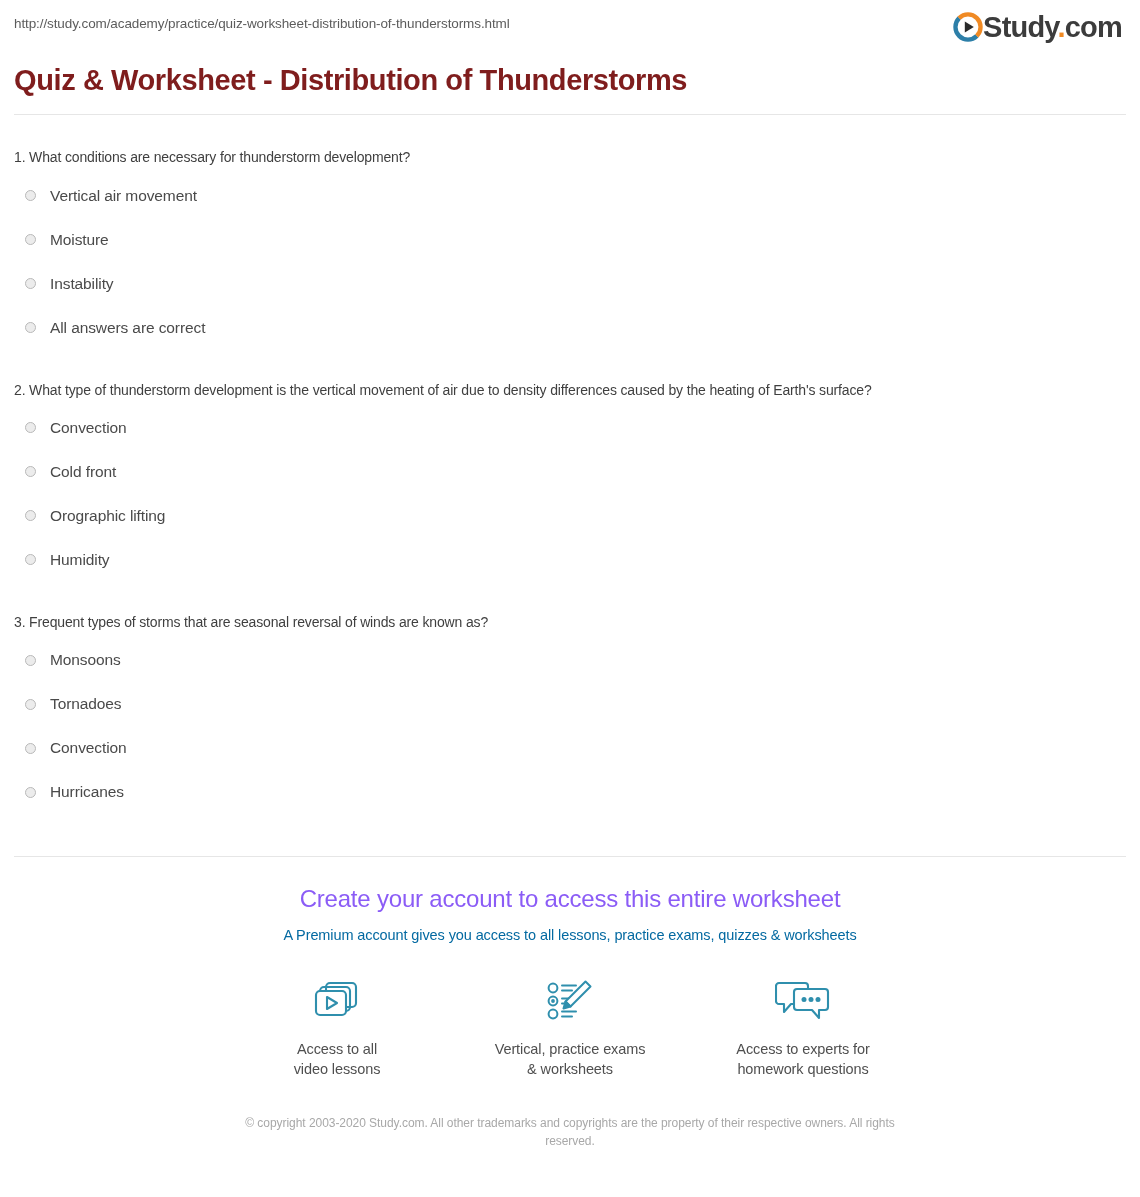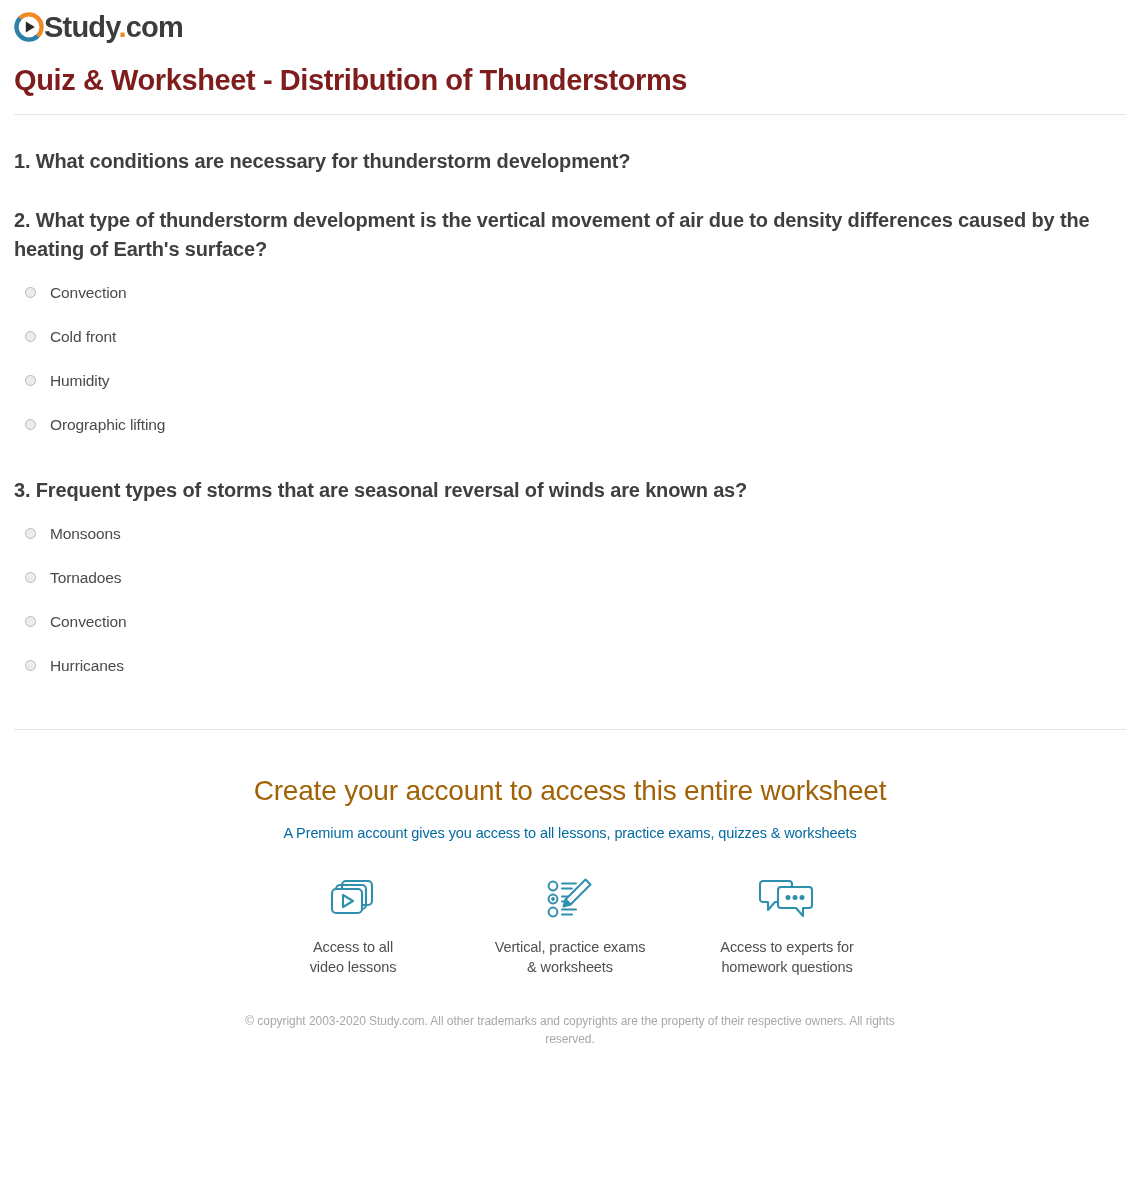--- a/index.html
+++ b/index.html
@@ -69,22 +69,22 @@
     margin: 16px 14px 0 14px;
   }
 
   
   .quiz-body {
     padding: 0 14px;
   }
   .question-block { margin-top: 30px; }
   .question-block:first-child { margin-top: 32px; }
   .question-text {
-    font-size: 20px;
-    font-weight: bold;
+    font-size: 14px;
+    font-weight: normal;
     color: #3f3f3f;
     line-height: 1.45;
     letter-spacing: -0.15px;
     margin: 0 0 6px 0;
   }
   .answers { margin: 0; padding: 0; list-style: none; }
   .answer-row {
     display: flex;
     align-items: center;
     height: 44px;
@@ -110,39 +110,39 @@
   .footer-rule {
     height: 1px;
     background: #e6e6e6;
     margin: 42px 14px 0 14px;
   }
   .cta {
     text-align: center;
     padding-top: 28px;
   }
   .cta-heading {
-    font-size: 28px;
-    color: #a16207;
+    font-size: 24px;
+    color: #8b5cf6;
     letter-spacing: -0.2px;
     line-height: 1.2;
-    margin: 16px;
+    margin: 0;
   }
   .cta-sub {
     font-size: 14.5px;
     color: #0369a1;
     letter-spacing: -0.1px;
     margin: 12px 0 0 0;
     line-height: 1.3;
   }
 
   .features {
     display: flex;
     justify-content: center;
     align-items: flex-start;
-    gap: 0;
+    gap: 16px;
     margin-top: 30px;
   }
   .feature {
     width: 217px;
     text-align: center;
   }
   .feature-icon {
     height: 52px;
     display: flex;
     align-items: center;
@@ -163,58 +163,77 @@
     font-size: 12px;
     color: #a8a8a8;
     line-height: 1.5;
     letter-spacing: -0.05px;
   }
 </style>
 </head>
 <body>
 
 <div class="page-header">
+  <div class="url-bar">http://study.com/academy/practice/quiz-worksheet-distribution-of-thunderstorms.html</div>
 
   <div class="brand-logo">
     <svg class="brand-mark" viewBox="0 0 32 32">
       <path d="M16 2.6 A13.4 13.4 0 0 1 16 29.4 A13.4 13.4 0 0 1 16 2.6 Z" fill="none" stroke="#2d7fa8" stroke-width="4.6" stroke-dasharray="42 84" transform="rotate(135 16 16)"></path>
       <path d="M16 2.6 A13.4 13.4 0 0 1 16 29.4 A13.4 13.4 0 0 1 16 2.6 Z" fill="none" stroke="#f08a24" stroke-width="4.6" stroke-dasharray="42 84" transform="rotate(-45 16 16)"></path>
       <polygon points="12.6,10.2 22.2,16 12.6,21.8" fill="#2a2a2a"></polygon>
     </svg>
     <div class="brand-text"><span>Study</span><span class="dot">.</span><span>com</span></div>
   </div>
 </div>
 
 <h1 class="worksheet-title">Quiz &amp; Worksheet - Distribution of Thunderstorms</h1>
 <div class="rule"></div>
 
 <div class="quiz-body">
 
   <div class="question-block">
     <p class="question-text">1. What conditions are necessary for thunderstorm development?</p>
+    <ul class="answers">
+      <li class="answer-row">
+        <span class="radio-dot"></span>
+        <span class="answer-label">Vertical air movement</span>
+      </li>
+      <li class="answer-row">
+        <span class="radio-dot"></span>
+        <span class="answer-label">Moisture</span>
+      </li>
+      <li class="answer-row">
+        <span class="radio-dot"></span>
+        <span class="answer-label">Instability</span>
+      </li>
+      <li class="answer-row">
+        <span class="radio-dot"></span>
+        <span class="answer-label">All answers are correct</span>
+      </li>
+    </ul>
   </div>
 
   <div class="question-block">
     <p class="question-text">2. What type of thunderstorm development is the vertical movement of air due to density differences caused by the heating of Earth's surface?</p>
     <ul class="answers">
       <li class="answer-row">
         <span class="radio-dot"></span>
         <span class="answer-label">Convection</span>
       </li>
       <li class="answer-row">
         <span class="radio-dot"></span>
         <span class="answer-label">Cold front</span>
       </li>
       <li class="answer-row">
         <span class="radio-dot"></span>
+        <span class="answer-label">Orographic lifting</span>
+      </li>
+      <li class="answer-row">
+        <span class="radio-dot"></span>
         <span class="answer-label">Humidity</span>
-      </li>
-      <li class="answer-row">
-        <span class="radio-dot"></span>
-        <span class="answer-label">Orographic lifting</span>
       </li>
     </ul>
   </div>
 
   <div class="question-block">
     <p class="question-text">3. Frequent types of storms that are seasonal reversal of winds are known as?</p>
     <ul class="answers">
       <li class="answer-row">
         <span class="radio-dot"></span>
         <span class="answer-label">Monsoons</span>

